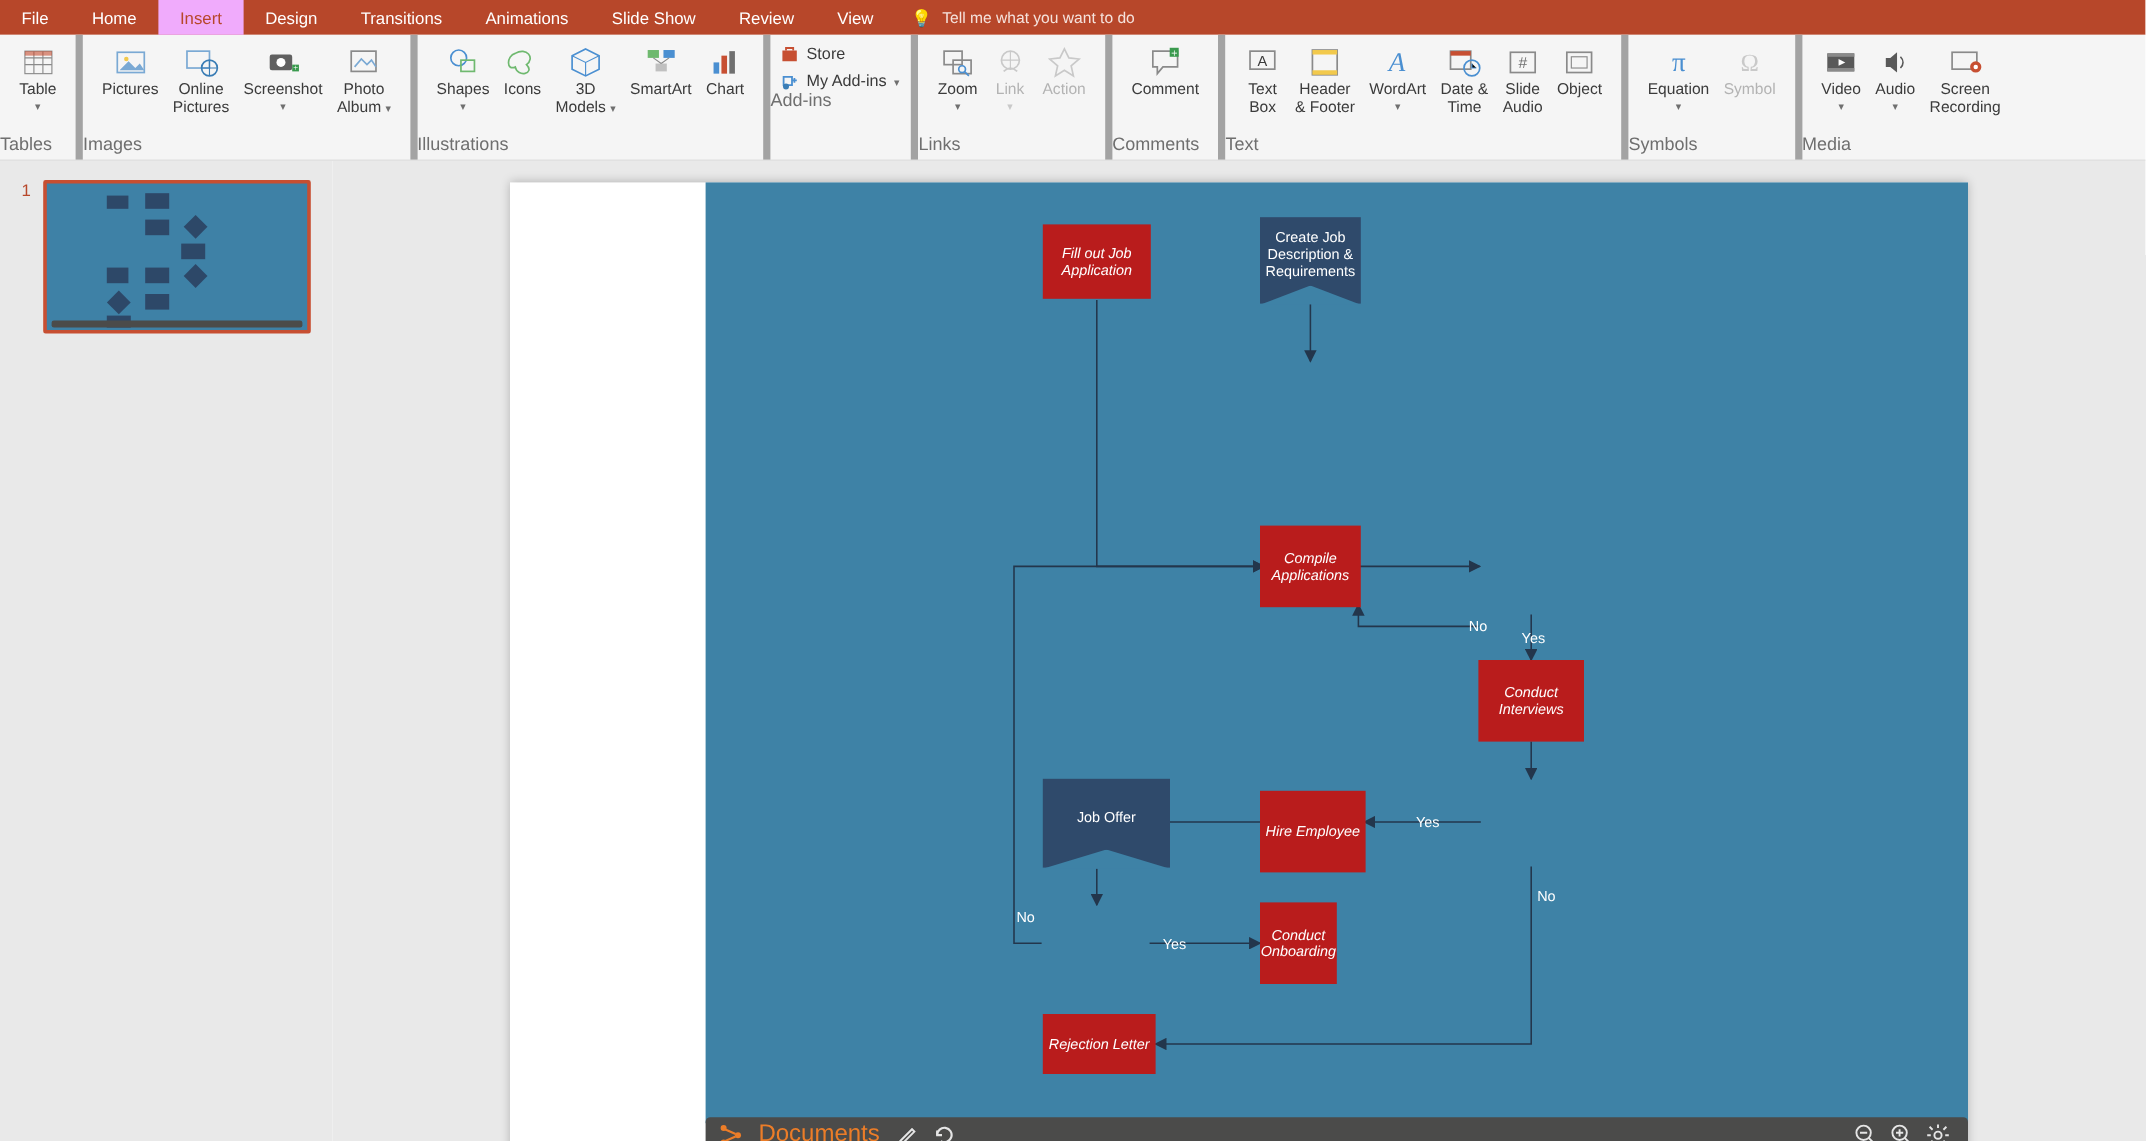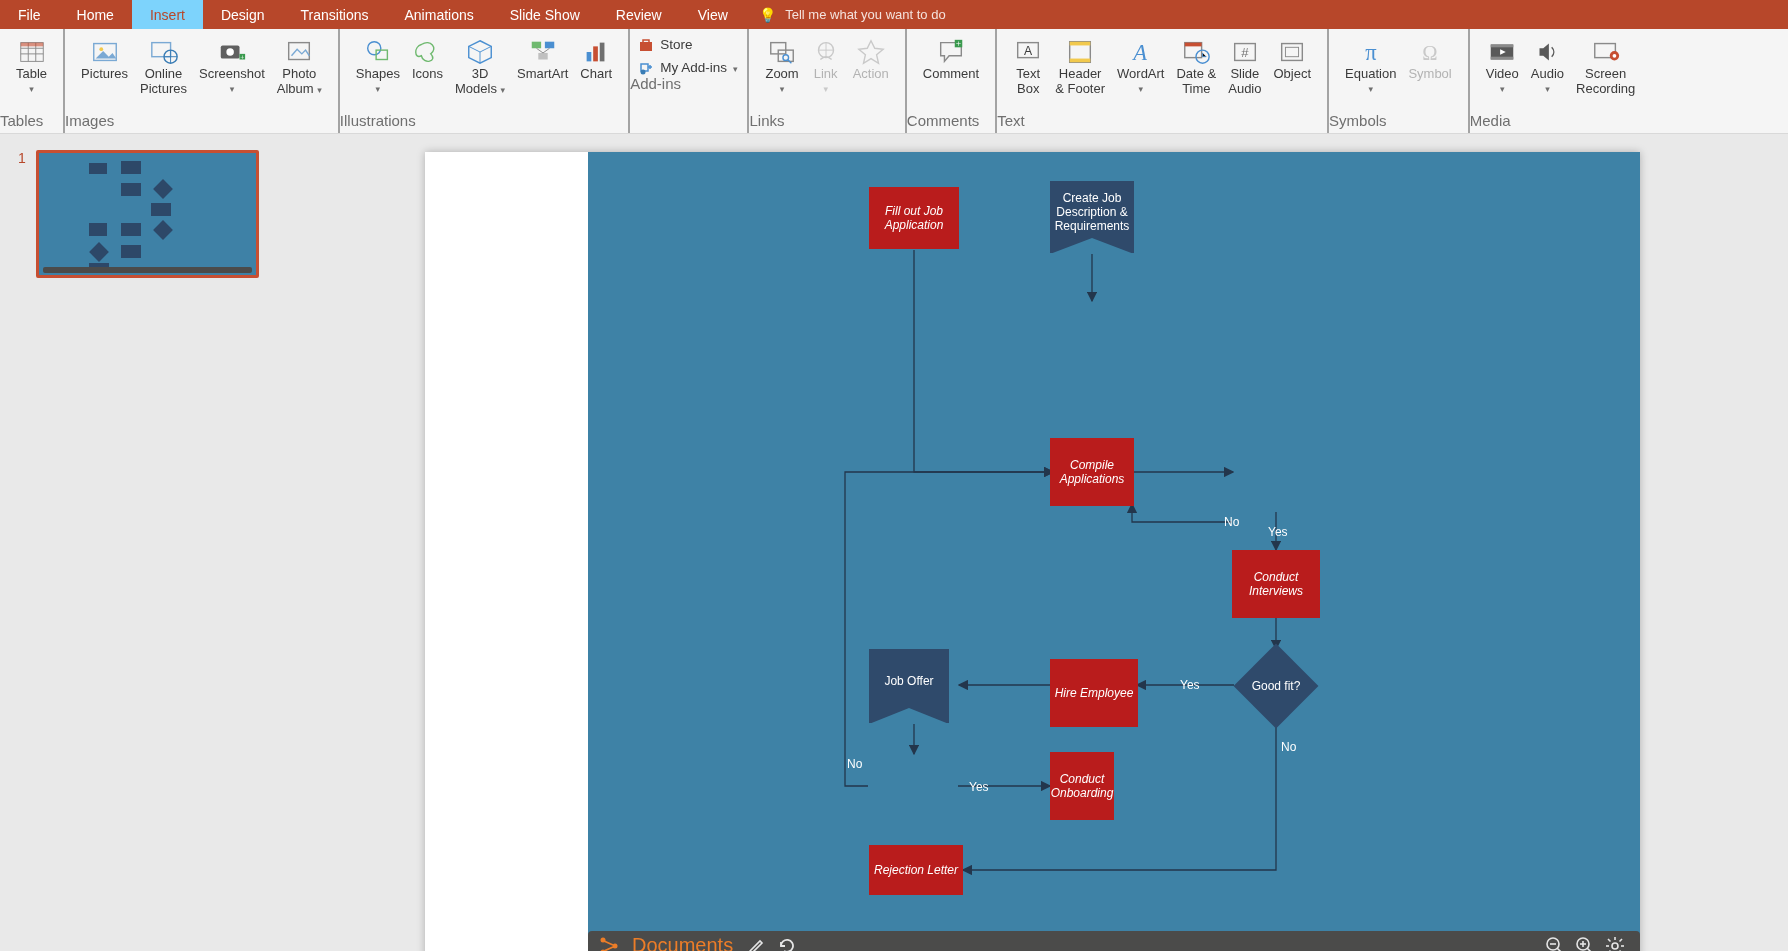--- a/index.html
+++ b/index.html
@@ -1,27 +1,27 @@
 <!DOCTYPE html>
 <html><head>
 <meta charset="utf-8">
 <style>
   * { box-sizing: border-box; margin: 0; padding: 0; }
   body { font-family: "Segoe UI", Arial, sans-serif; font-size: 12px; background: #fff; width: 1788px; height: 951px; overflow: hidden; }
 
   
   .tabstrip { height: 29px; background: #b7472a; display: flex; align-items: stretch; color: #fff; font-size: 14px; }
   .tab { padding: 0 18px; display: flex; align-items: center; cursor: pointer; }
-  .tab.active { background: #7dd3fc; color: #b7472a; }
+  .tab.active { background: #f0abfc; color: #b7472a; }
   .tell-me { display: flex; align-items: center; padding: 0 14px; font-size: 13px; color: #f5e2dc; }
   .tell-me .bulb { margin-right: 8px; font-size: 14px; }
 
   
   .ribbon { height: 105px; background: #f5f5f5; border-bottom: 1px solid #d9d9d9; display: flex; align-items: stretch; }
-  .group { border-right: 2px solid #a3a3a3; display: flex; flex-direction: column; }
+  .group { border-right: 6px solid #a3a3a3; display: flex; flex-direction: column; }
   .group-body { display: flex; flex: 1 1 auto; padding: 4px 10px 0 10px; align-items: flex-start; }
   .group-label { font-size: 15px; color: #6f6f6f; padding-bottom: 4px; }
   .btn { display: flex; flex-direction: column; align-items: center; justify-content: flex-start; padding: 4px 6px 0 6px; cursor: pointer; color: #3b3b3b; font-size: 13px; line-height: 1.15; text-align: center; }
   .btn.disabled { color: #b3b3b3; cursor: default; }
   .ico { width: 30px; height: 30px; display: flex; align-items: center; justify-content: center; }
   .ico svg { width: 30px; height: 30px; }
   .drop-tri { font-size: 9px; color: #6f6f6f; padding-top:2px }
 
   .addins-col { display:flex; flex-direction:column; gap:8px; padding:8px 10px 0 8px; }
   .mini-btn { display:flex; align-items:center; gap:6px; font-size:13.5px; color:#3b3b3b; cursor:pointer; }
@@ -457,26 +457,22 @@
           </g>
         </svg>
 
         <div class="node rect" style="left:281px; top:35px; width:90px; height:62px;">Fill out Job Application</div>
         <div class="display-node" style="left:462px; top:29px; width:84px; height:72px;">Create Job Description &amp; Requirements</div>
 
         <div class="node rect" style="left:462px; top:286px; width:84px; height:68px;">Compile Applications</div>
 
         <div class="node rect" style="left:644px; top:398px; width:88px; height:68px;">Conduct Interviews</div>
 
-        <div class="diamond" style="left:644px; top:494px; width:88px; height:80px;">
-            <div class="sq"></div>
-            <div class="lbl">Good fit?</div>
-          </div>
         <div class="node rect" style="left:462px; top:507px; width:88px; height:68px;">Hire Employee</div>
-        <div class="display-node" style="left:281px; top:497px; width:80px; height:74px;">Job Offer</div>
+        <div class="display-node" style="left:281px; top:497px; width:106px; height:74px;">Job Offer</div>
 
         <div class="node rect" style="left:462px; top:600px; width:64px; height:68px;">Conduct Onboarding</div>
 
         <div class="node rect" style="left:281px; top:693px; width:94px; height:50px;">Rejection Letter</div>
 
         <div class="edge-lbl" style="left:636px; top:363px;">No</div>
         <div class="edge-lbl" style="left:680px; top:373px;">Yes</div>
         <div class="edge-lbl" style="left:592px; top:526px;">Yes</div>
         <div class="edge-lbl" style="left:693px; top:588px;">No</div>
         <div class="edge-lbl" style="left:381px; top:628px;">Yes</div>

